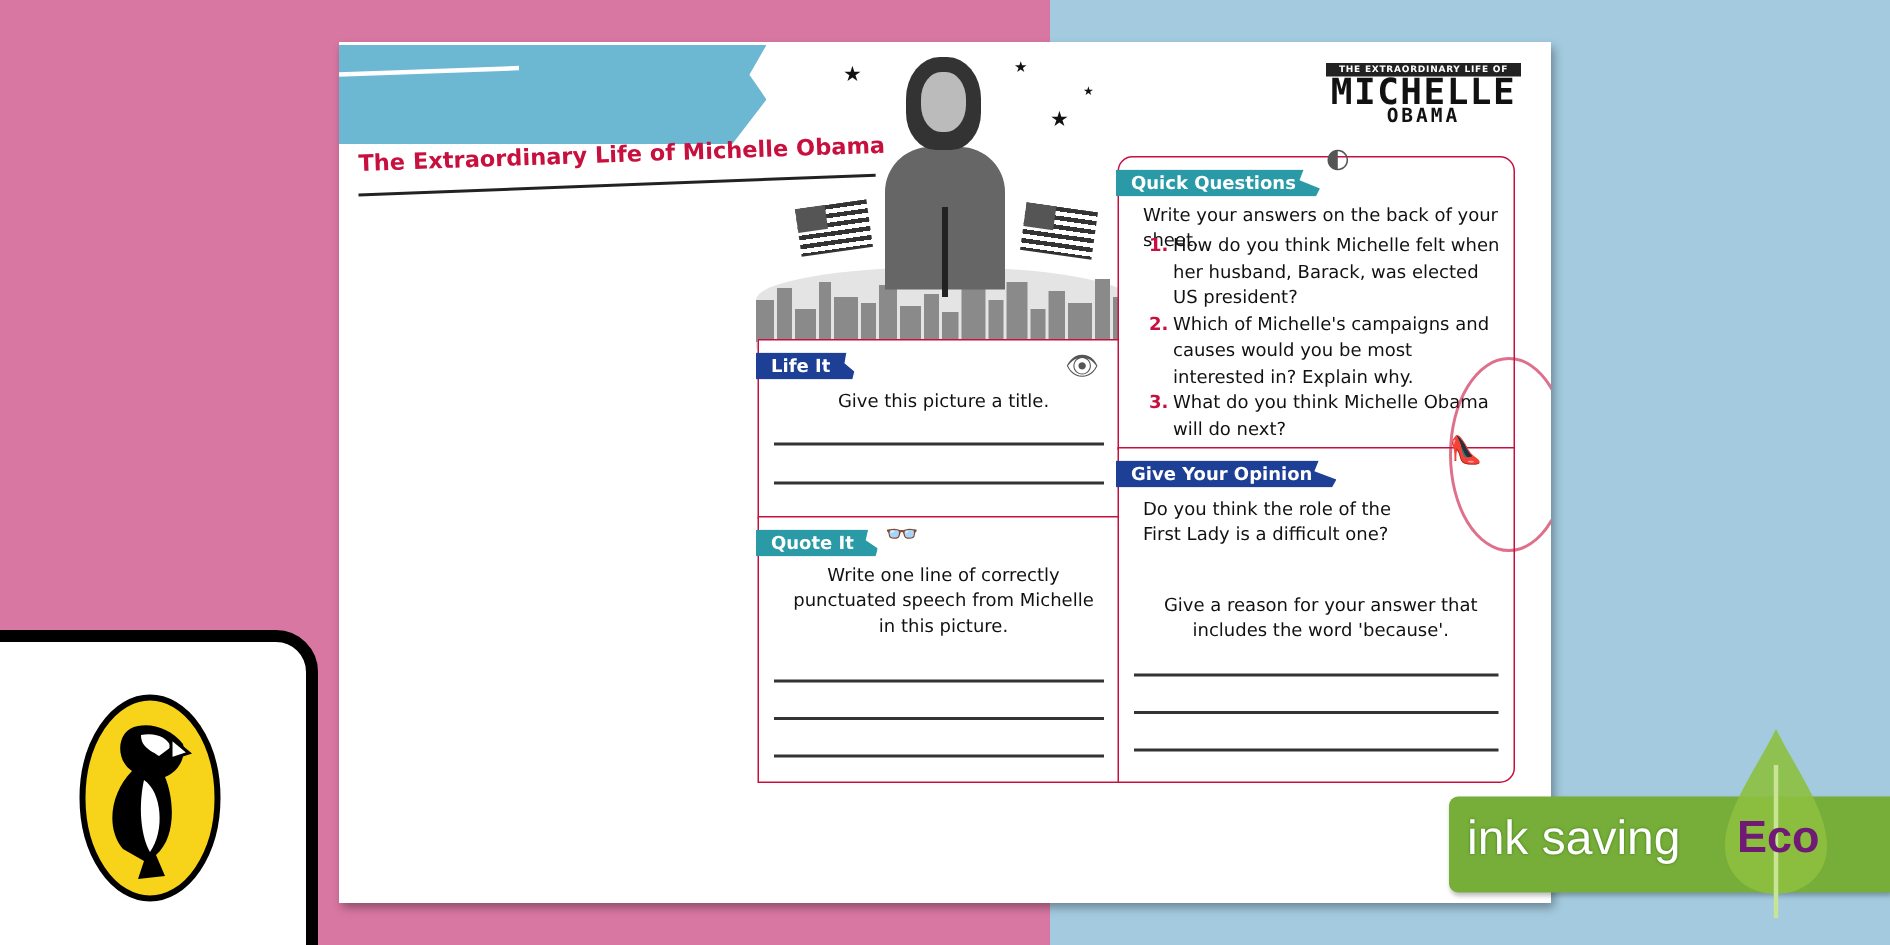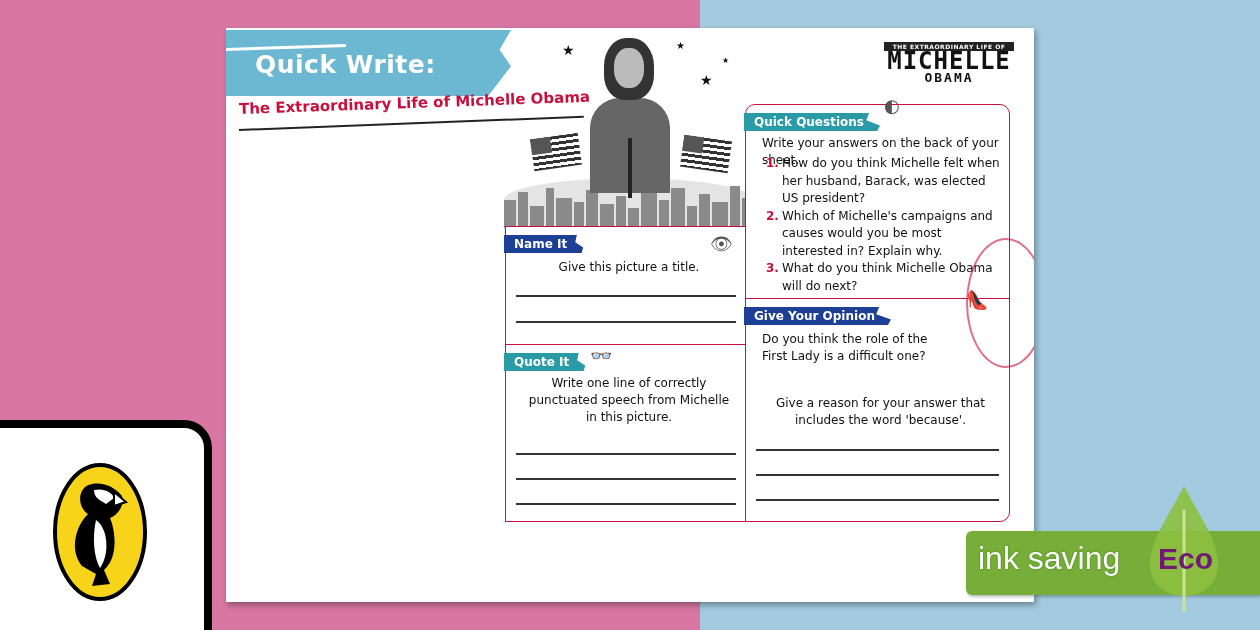--- a/index.html
+++ b/index.html
@@ -87,21 +87,20 @@
   .eco-label { position: absolute; left: 1158px; top: 542px; font-family: "Liberation Sans", sans-serif; font-weight: bold; font-size: 30px; color: #701a75; }
 </style>
 </head>
 <body>
 
 <div class="bg-pink"></div>
 <div class="bg-blue"></div>
 
 <div class="sheet">
   <div class="title-band"></div>
-  <div class="quick-write">Quick Write:</div>
   <div class="subtitle">The Extraordinary Life of Michelle Obama</div>
   <div class="subtitle-line"></div>
 
   <div class="brand">
     <div class="brand-small">THE EXTRAORDINARY LIFE OF</div>
     <div class="brand-big">MICHELLE</div>
     <div class="brand-mid">OBAMA</div>
   </div>
 
   <div class="illus">
@@ -134,21 +133,21 @@
     <div class="flag flag-r"></div>
     <span class="star" style="left:58px;top:4px">★</span>
     <span class="star" style="left:172px;top:2px;font-size:10px">★</span>
     <span class="star" style="left:196px;top:34px">★</span>
     <span class="star" style="left:218px;top:18px;font-size:8px">★</span>
   </div>
 
 
 
   <div class="panel" style="left:279px;top:198px;width:242px;height:120px">
-    <div class="tag navy">Name It</div>
+    <div class="tag navy">Life It</div>
     <span class="picon" style="left:204px;top:6px">👁</span>
     <div class="ptext" style="top:32px">Give this picture a title.</div>
     <div class="wline" style="top:68px"></div>
     <div class="wline" style="top:94px"></div>
   </div>
 
   <div class="panel" style="left:279px;top:316px;width:242px;height:178px">
     <div class="tag teal">Quote It</div>
     <span class="picon" style="left:84px;top:0px;color:#111">👓</span>
     <div class="ptext" style="top:30px">Write one line of correctly punctuated speech from Michelle in this picture.</div>

